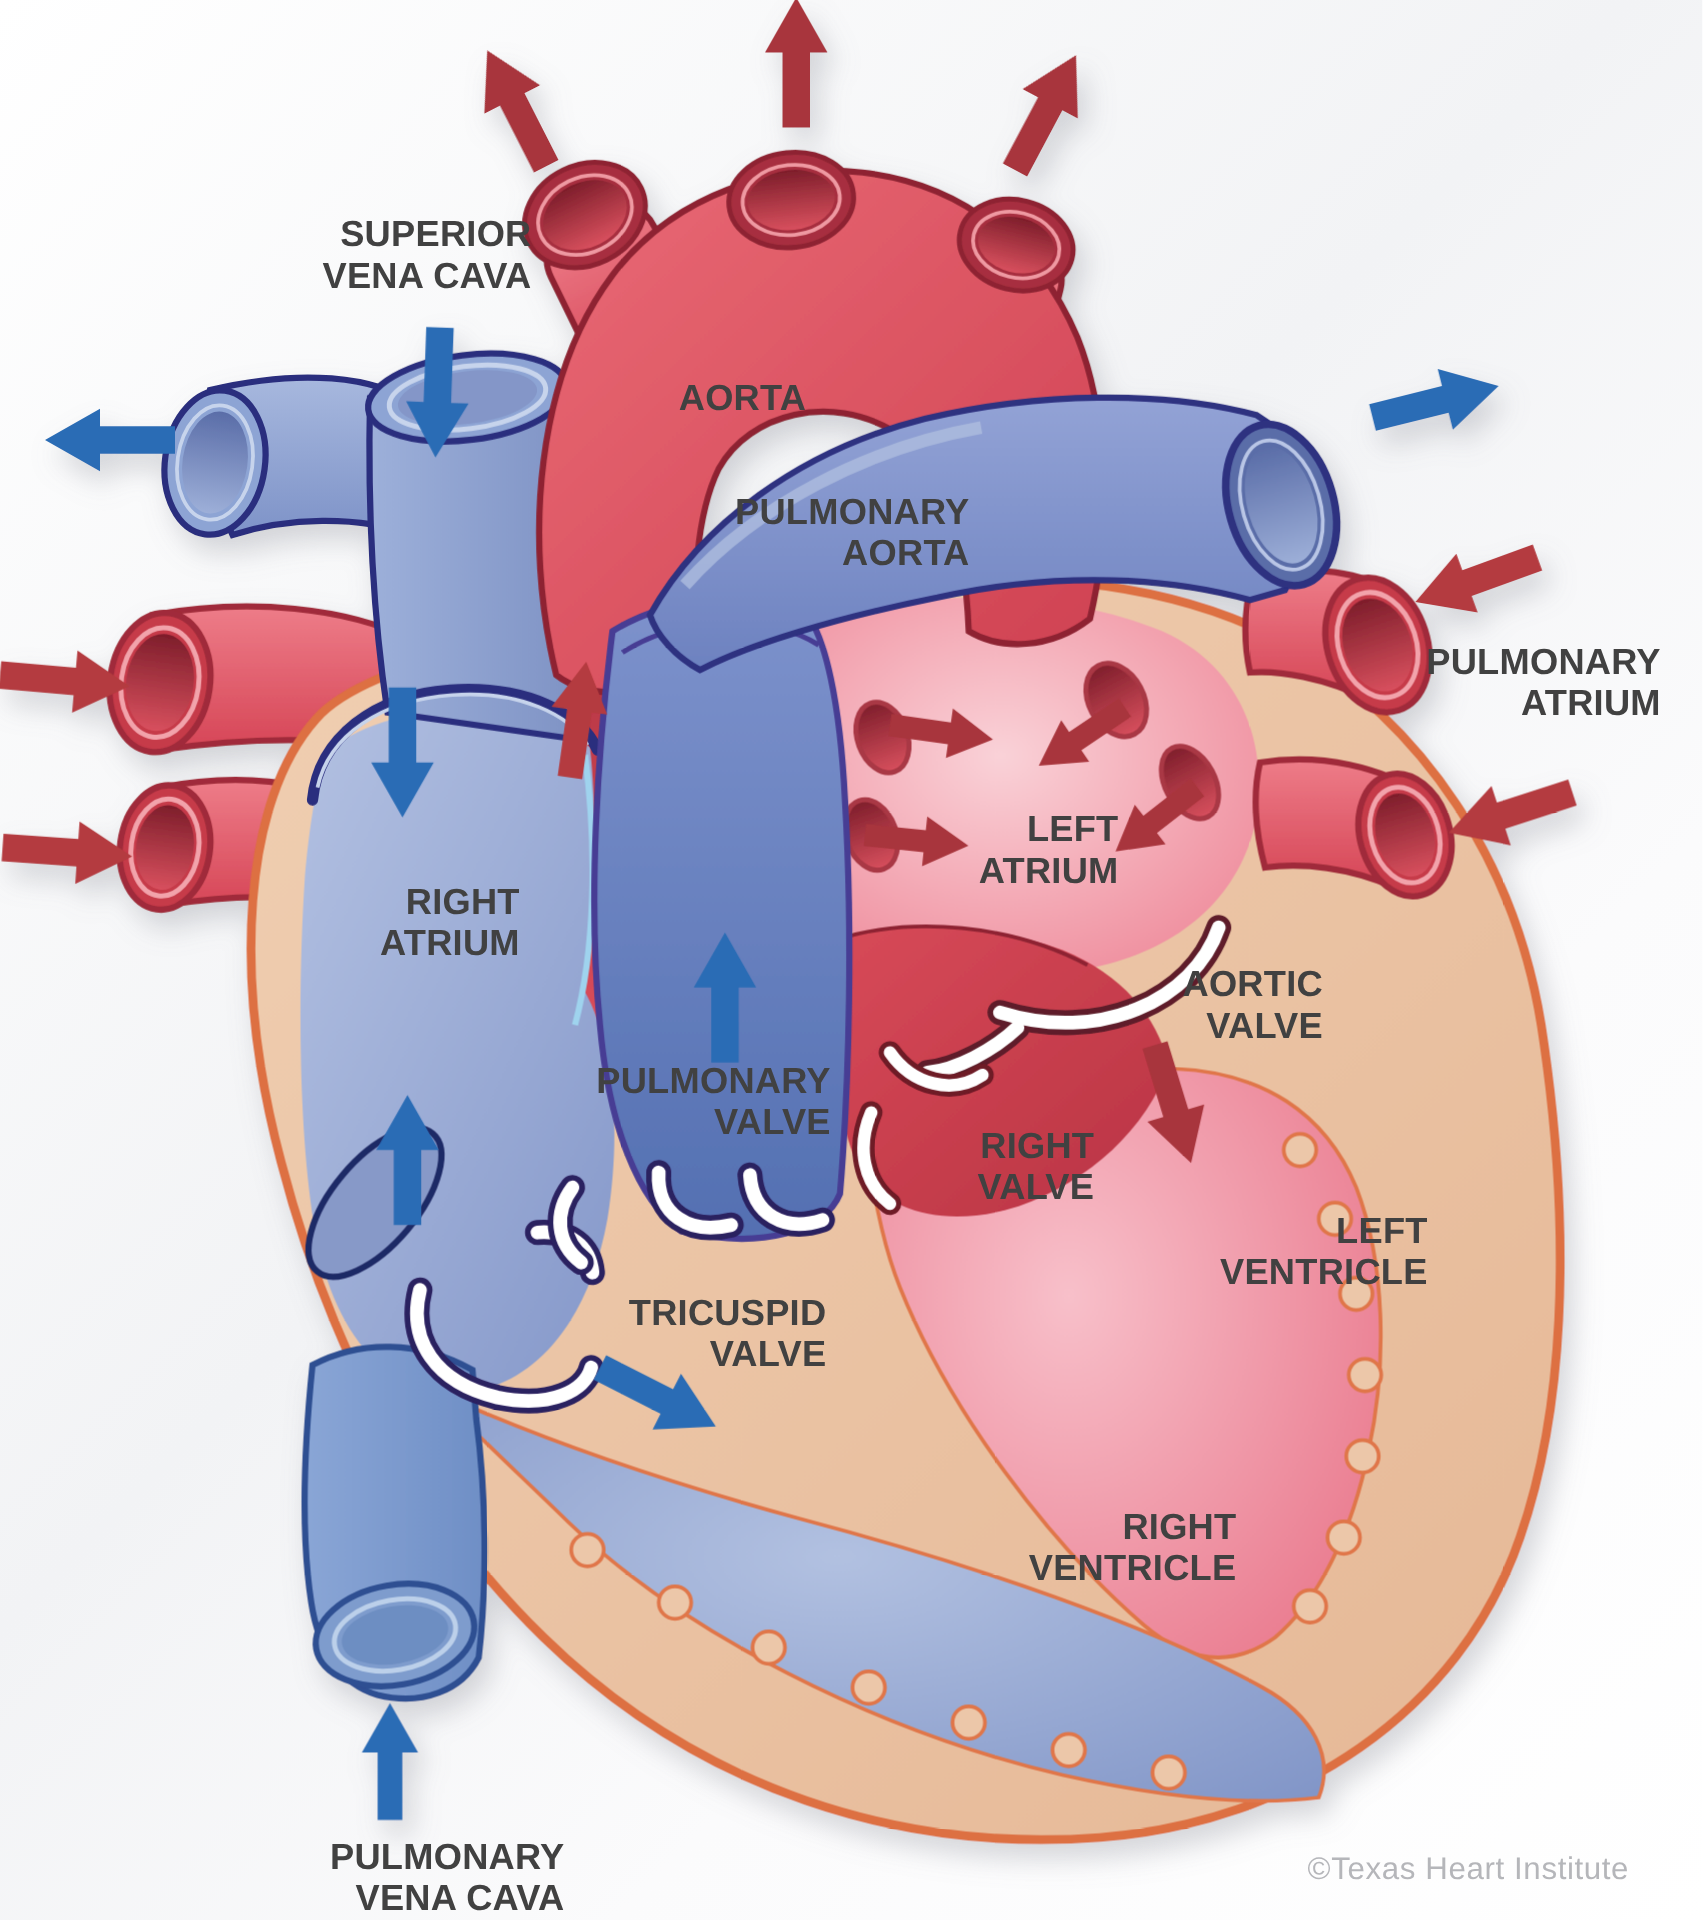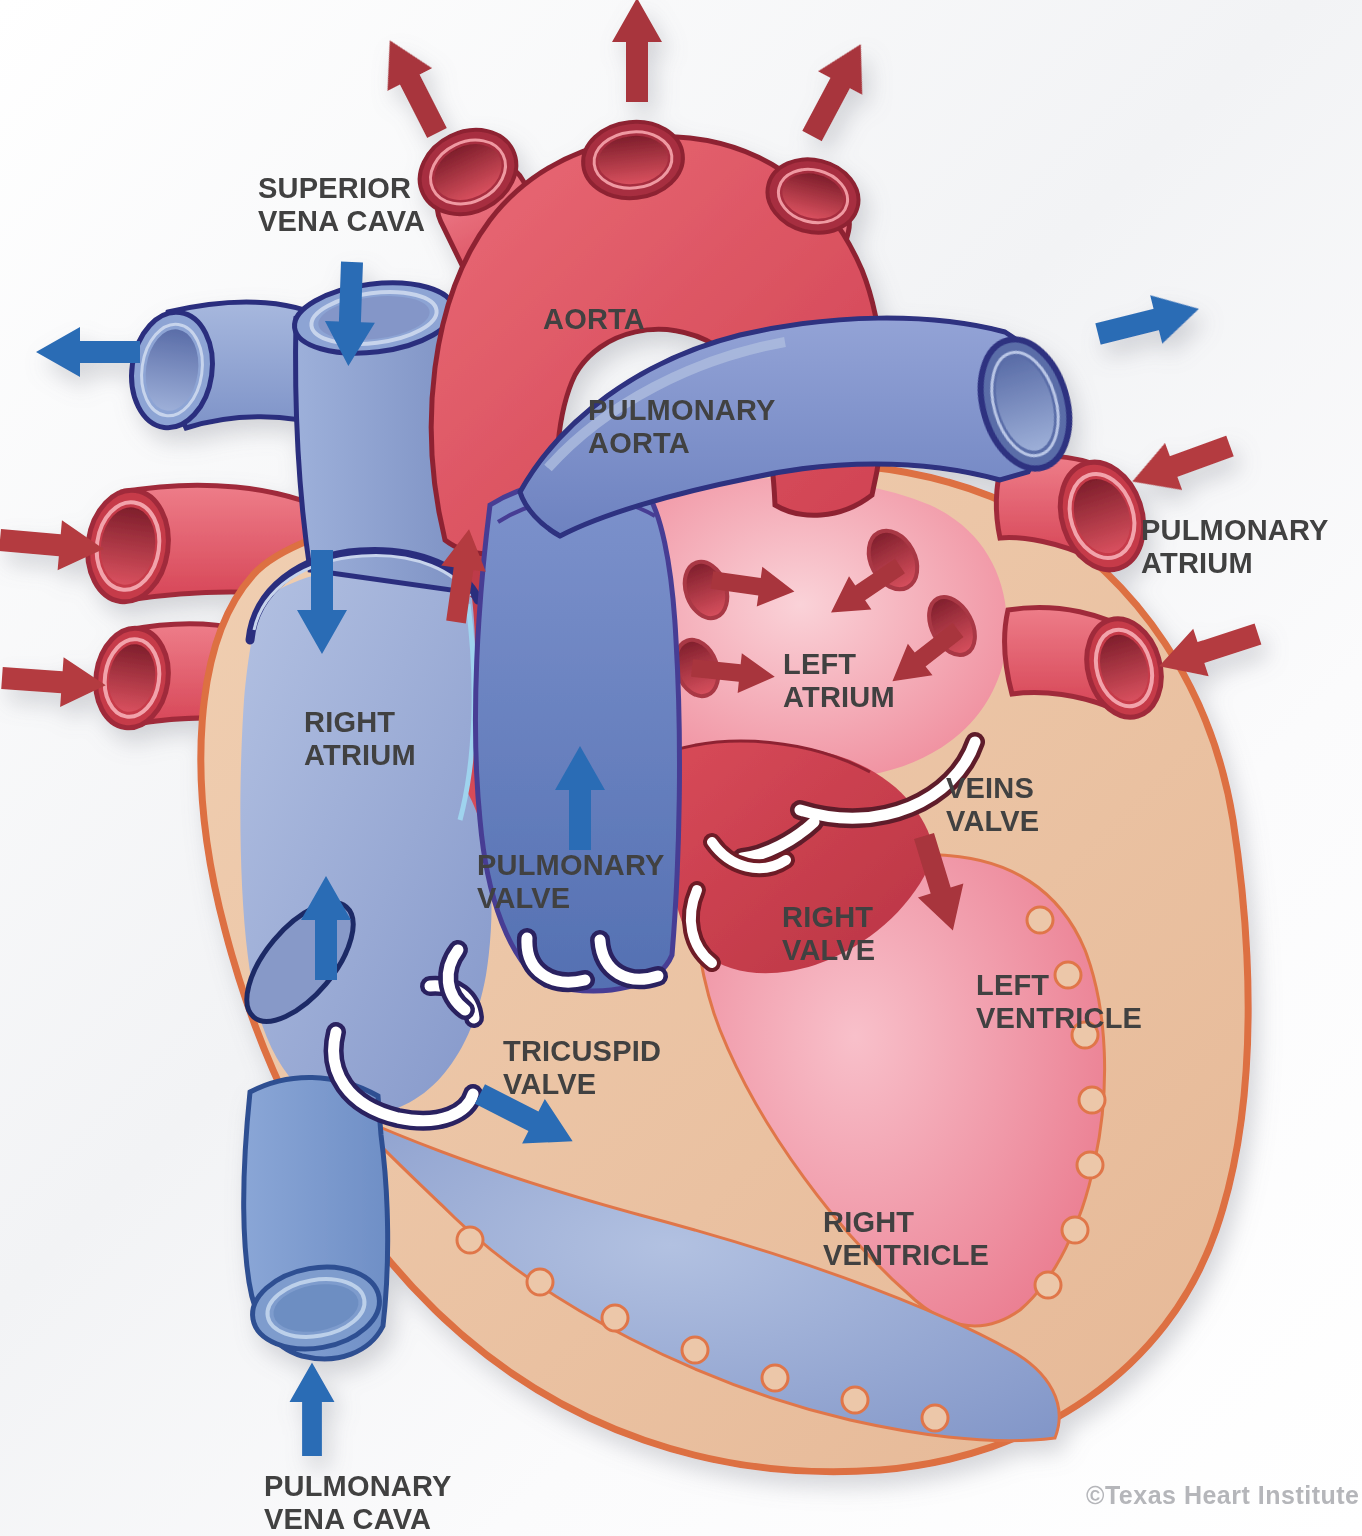--- a/index.html
+++ b/index.html
@@ -1,23 +1,23 @@
 <!DOCTYPE html>
 <html><head>
 <meta charset="utf-8">
 <style>
   html,body{margin:0;padding:0;background:#fff;}
   #stage{position:relative;width:1362px;height:1536px;overflow:hidden;
-         background:linear-gradient(135deg,#ffffff 0%,#f2f3f5 45%,#fbfbfc 70%,#ffffff 100%);}
+         background:linear-gradient(135deg,#ffffff 0%,#f2f3f5 45%,#fbfbfc 70%,#ffffff 100%);text-align:right;}
   #art{position:absolute;left:0;top:0;}
   .lbl{position:absolute;font-family:"Liberation Sans",sans-serif;font-weight:bold;
        font-size:29px;line-height:33px;color:#414141;letter-spacing:.2px;white-space:nowrap;}
   .lbl span{display:block;}
-  .copyright{position:absolute;font-family:"Liberation Sans",sans-serif;font-weight:bold;
-       font-size:25px;color:#b5b6ba;letter-spacing:.5px;white-space:nowrap;margin-left:40px;}
+  .copyright{position:absolute;font-family:"Liberation Sans",sans-serif;font-weight:normal;
+       font-size:25px;color:#b5b6ba;letter-spacing:.5px;white-space:nowrap;}
 </style>
 </head>
 <body>
 
 <div id="stage">
 
 <svg id="art" width="1362" height="1536" viewBox="0 0 1362 1536">
   <defs>
     <path id="arrowShape" d="M0 -11 L60 -11 L60 -25 L104 0 L60 25 L60 11 L0 11 Z"></path>
     <linearGradient id="gWall" x1="0" y1="0" x2="1" y2="1">
@@ -357,21 +357,21 @@
 </div>
 <div class="lbl" style="left:783px;top:648px">
   <span>LEFT</span>
   <span>ATRIUM</span>
 </div>
 <div class="lbl" style="left:304px;top:706px">
   <span>RIGHT</span>
   <span>ATRIUM</span>
 </div>
 <div class="lbl" style="left:946px;top:772px">
-  <span>VEINS</span>
+  <span>AORTIC</span>
   <span>VALVE</span>
 </div>
 <div class="lbl" style="left:477px;top:849px">
   <span>PULMONARY</span>
   <span>VALVE</span>
 </div>
 <div class="lbl" style="left:782px;top:901px">
   <span>RIGHT</span>
   <span>VALVE</span>
 </div>

